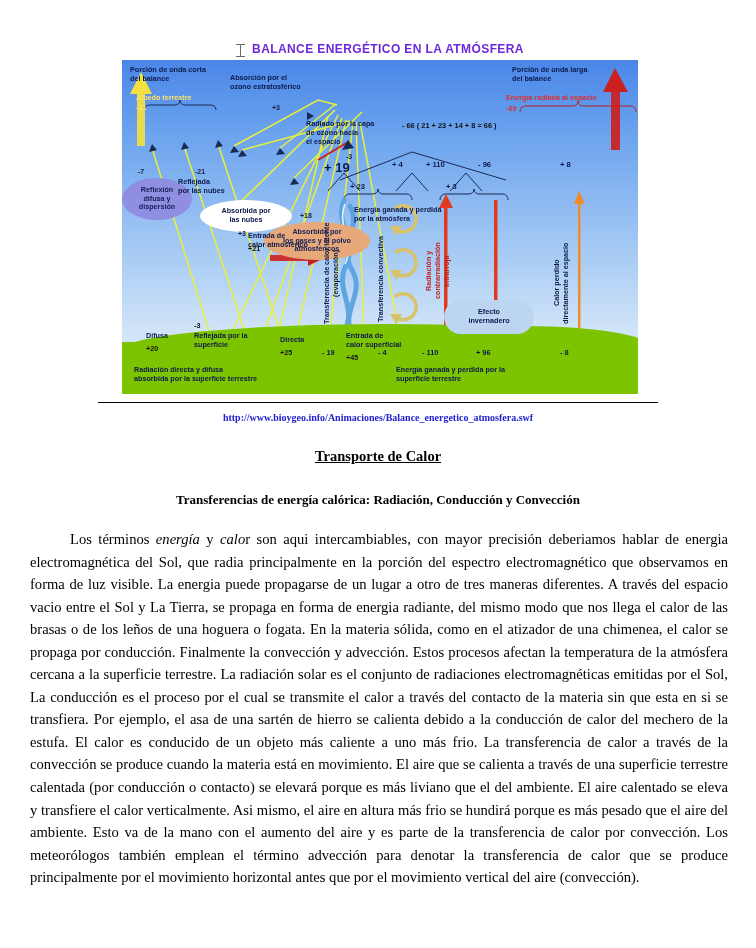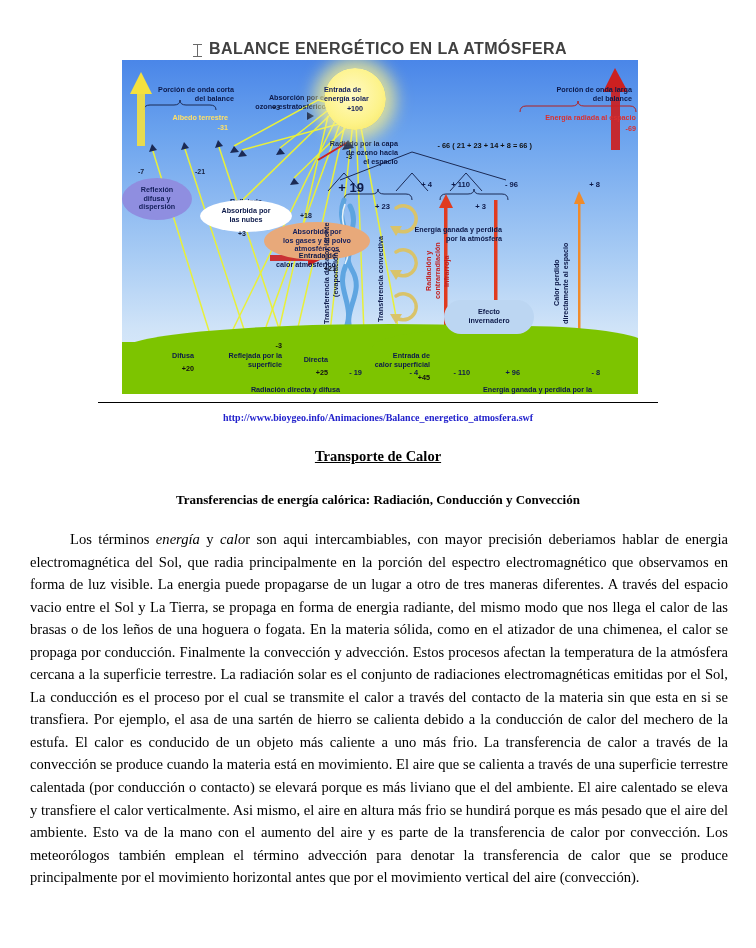--- a/index.html
+++ b/index.html
@@ -50,23 +50,23 @@
   .ibeam::after { bottom: 0; }
   .ibeam span {
     position: absolute;
     left: 4px; top: 0;
     width: 1px; height: 13px;
     background: #6a6a6a;
   }
   .fig-title {
     font-family: "Liberation Sans", sans-serif;
     font-weight: bold;
-    font-size: 16px;
+    font-size: 12px;
     letter-spacing: 0.4px;
-    color: #404040;
+    color: #6d28d9;
   }
 
   .sky {
     position: absolute;
     left: 0; top: 22px;
     width: 516px; height: 334px;
     background: linear-gradient(180deg,#4a86e8 0%, #6ba3ee 22%, #a7cbf4 58%, #cfe3f8 80%, #e3eefb 100%);
     overflow: hidden;
     font-family: "Liberation Sans", sans-serif;
   }
@@ -89,24 +89,23 @@
     width: 280px; height: 22px;
     background: #7dc400;
     border-radius: 55% 45% 0 0 / 100% 100% 0 0;
   }
 
   .lbl {
     position: absolute;
     font-size: 7.2px;
     font-weight: bold;
     line-height: 1.22;
-    text-align: right;
+    text-align: left;
     color: #0d1a4a;
     white-space: pre-line;
-    margin-top: 20px;
   }
   .num {
     position: absolute;
     font-size: 7px;
     font-weight: bold;
     color: #16213f;
   }
   .lbl-yellow { color: #ffe066; }
   .lbl-red { color: #d93030; }
   .lbl-black { color: #111; }
@@ -337,26 +336,20 @@
       <g>
         <rect x="-10" y="315" width="30" height="7" fill="#b93a12" opacity="0.9"></rect>
         <polygon points="18,309 18,328 34,318" fill="#cc2020"></polygon>
       </g>
     </svg>
 
     <div class="ground"></div>
     <div class="ground-hill"></div>
     <div class="ground-hill2"></div>
 
-    <div class="sun">
-      <span>Entrada
-de energía
-solar</span>
-      <span>+100</span>
-    </div>
 
     <div class="lbl" style="left:8px; top:6px; width:104px;">Porción de onda corta
 del balance</div>
     <div class="lbl lbl-yellow" style="left:14px; top:34px; width:92px;">Albedo terrestre</div>
     <div class="lbl lbl-yellow" style="left:14px; top:44px; width:92px;">-31</div>
 
     <div class="lbl" style="left:108px; top:14px; width:96px;">Absorción por el
 ozono estratosférico</div>
     <div class="num" style="left:150px; top:44px;">+3</div>
 

